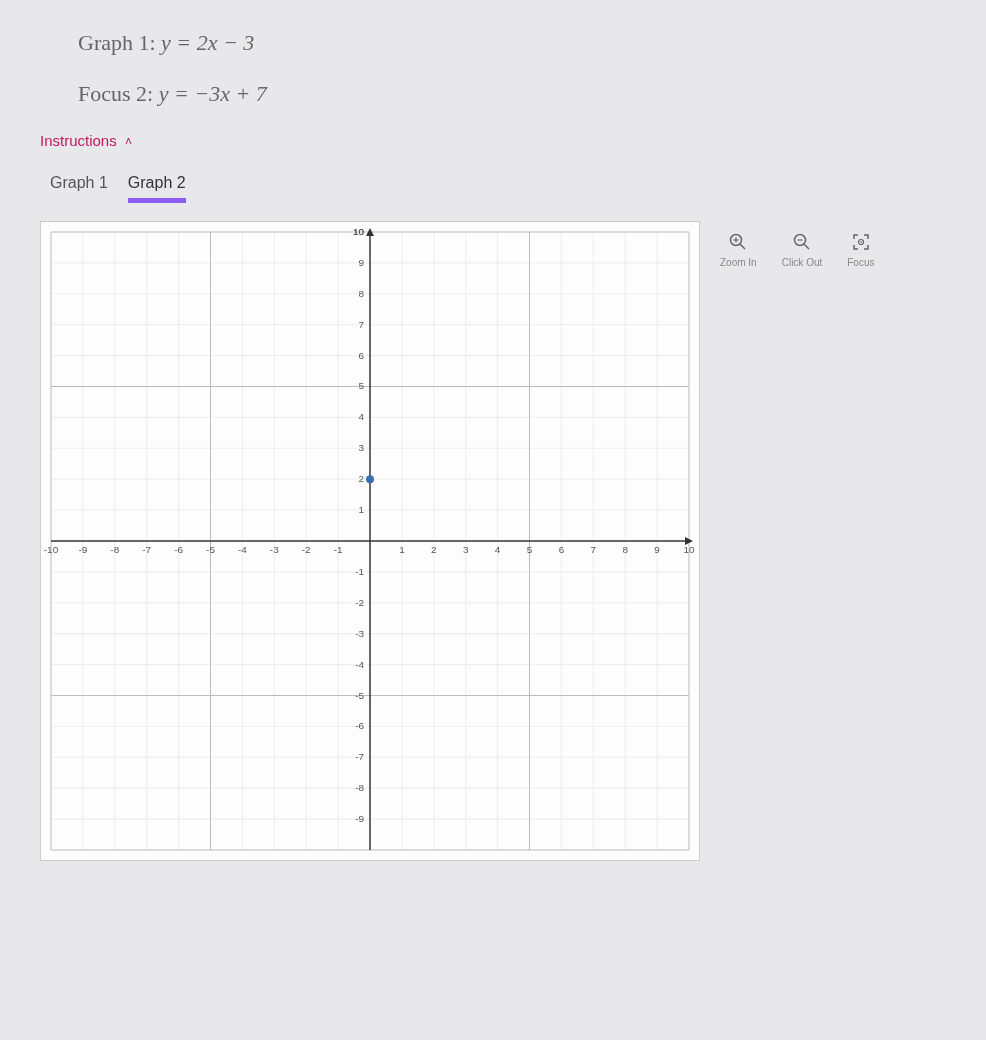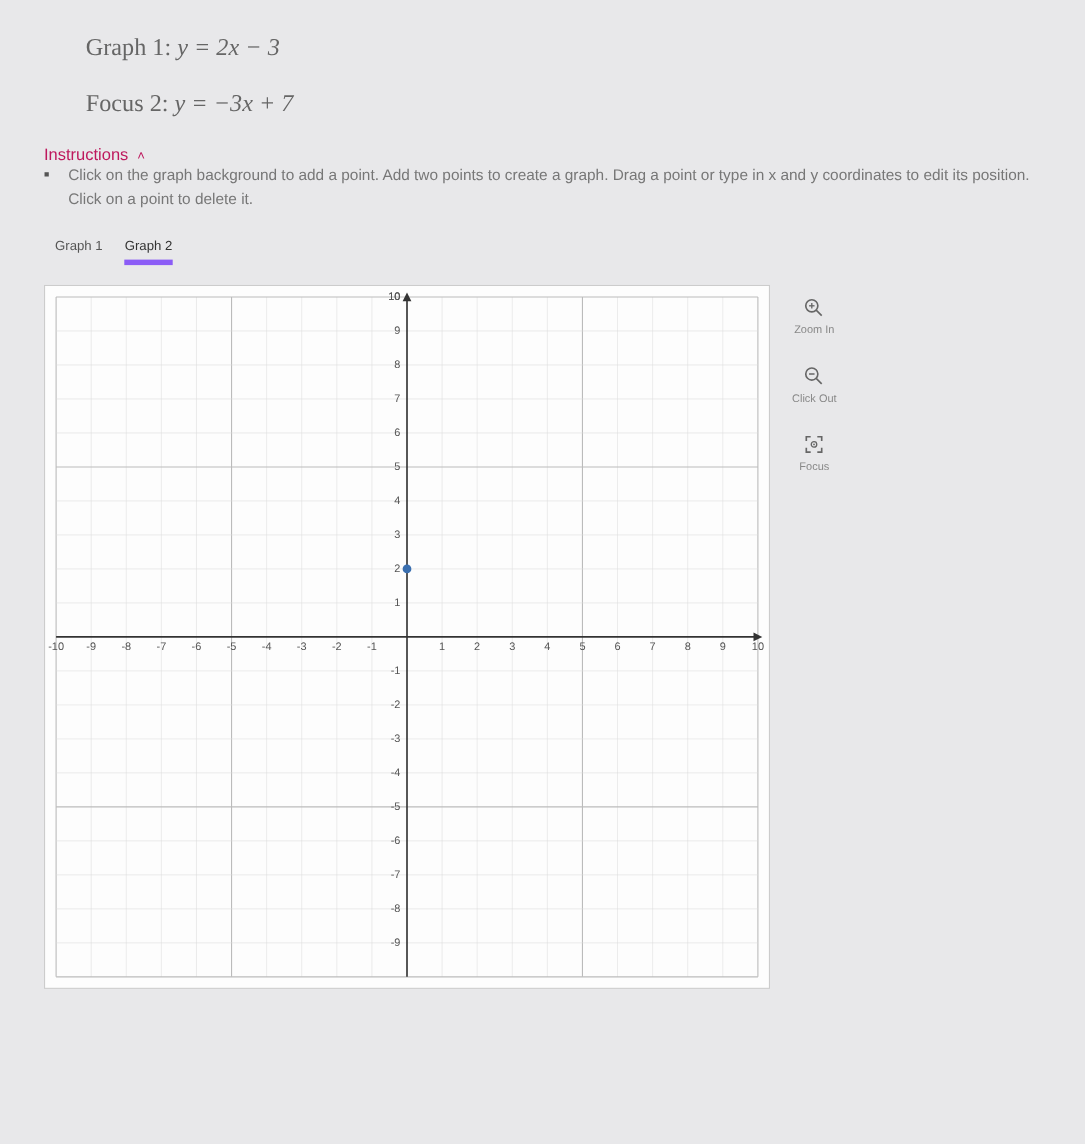--- a/index.html
+++ b/index.html
@@ -46,21 +46,21 @@
       top: 4px;
       color: #555;
     }
     .tabs {
       display: flex;
       gap: 20px;
       margin-bottom: 18px;
       padding-left: 10px;
     }
     .tab {
-      font-size: 12px;
+      font-size: 16px;
       color: #555;
       padding-bottom: 6px;
       cursor: pointer;
     }
     .tab.active {
       border-bottom: 5px solid #8b5cf6;
       color: #333;
     }
     .graph-area {
       display: flex;
@@ -93,21 +93,21 @@
     .tick-label {
       font-size: 10px;
       fill: #555;
       font-family: Arial, sans-serif;
     }
     .point-marker {
       fill: #3a6fb0;
     }
     .tools {
       display: flex;
-      flex-direction: column;
+      flex-direction: row;
       gap: 25px;
       padding-top: 10px;
       justify-content: center;
     }
     .tool {
       display: flex;
       flex-direction: column;
       align-items: center;
       gap: 4px;
       cursor: pointer;
@@ -138,21 +138,20 @@
   <span>Focus 2:</span>
   <span class="var">y = −3x + 7</span>
 </div>
 
 <div class="instructions-header">
   <span>Instructions</span>
   <span class="caret">˄</span>
 </div>
 
 <ul class="bullet-list">
-  <li>Click on the graph background to add a point. Add two points to create a graph. Drag a point or type in x and y coordinates to edit its position. Click on a point to delete it.</li>
 </ul>
 
 <div class="tabs">
   <div class="tab">Graph 1</div>
   <div class="tab active">Graph 2</div>
 </div>
 
 <div class="graph-area">
   <div class="graph-container">
     <svg class="graph-svg" viewBox="0 0 660 640">

